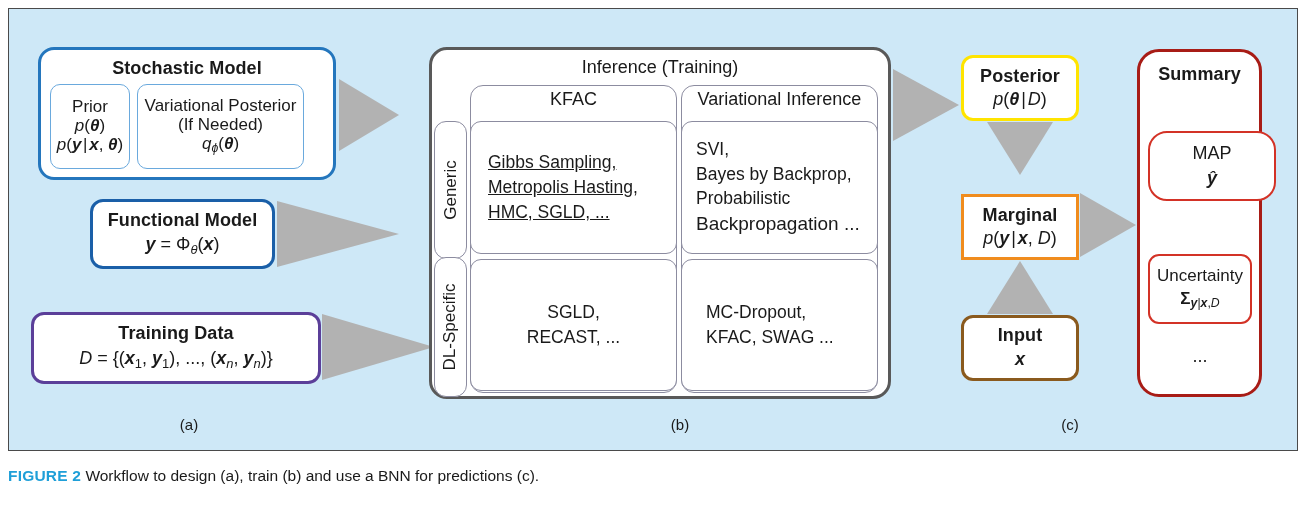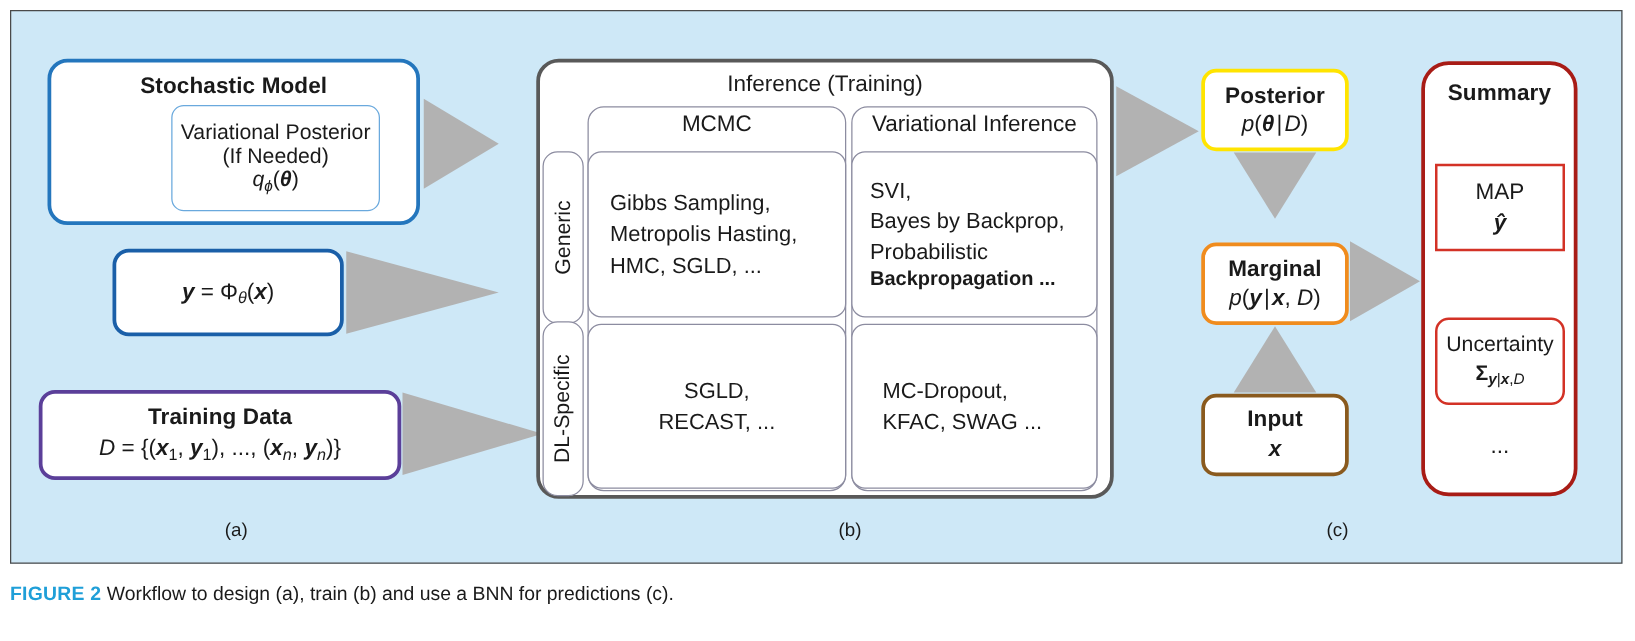--- a/index.html
+++ b/index.html
@@ -72,32 +72,42 @@
 <body>
 
 <div id="root">
 
   <div class="figure-panel">
 
     <div class="box" style="left:29px;top:38px;width:298px;height:133px;border:3px solid #2476bd;border-radius:16px;justify-content:flex-start;padding-top:8px;">
       <div class="ttl" style="font-size:18px;margin-bottom:6px;">Stochastic Model</div>
     </div>
 
+    <div class="box" style="left:41px;top:75px;width:80px;height:85px;border:1.8px solid #6aa9dd;border-radius:10px;">
+      <div class="ln" style="font-size:17px;line-height:1.05;">Prior</div>
+      <div class="ln" style="font-size:17px;line-height:1.15;">
+        <span class="mi">p</span>(<span class="mbi">θ</span>)
+      </div>
+      <div class="ln" style="font-size:17px;line-height:1.15;">
+        <span class="mi">p</span>(<span class="mbi">y</span><span class="bar">|</span><span class="mbi">x</span>, <span class="mbi">θ</span>)
+      </div>
+    </div>
 
     <div class="box" style="left:128px;top:75px;width:167px;height:85px;border:1.8px solid #6aa9dd;border-radius:10px;">
       <div class="ln" style="font-size:17px;line-height:1.12;">Variational Posterior</div>
       <div class="ln" style="font-size:17px;line-height:1.12;">(If Needed)</div>
       <div class="ln" style="font-size:17px;line-height:1.2;">
         <span class="mi">q</span><span class="sub">ϕ</span>(<span class="mbi">θ</span>)
       </div>
     </div>
 
     <div class="tri-right" style="position:absolute;left:330px;top:70px;border-top-width:36px;border-bottom-width:36px;border-left-width:60px;"></div>
 
     <div class="box" style="left:81px;top:190px;width:185px;height:70px;border:3px solid #1a5fa8;border-radius:13px;">
+      <div class="ttl" style="font-size:18px;line-height:1.25;">Functional Model</div>
       <div class="ln" style="font-size:18px;line-height:1.5;">
         <span class="mbi">y</span> = Φ<span class="sub">θ</span>(<span class="mbi">x</span>)
       </div>
     </div>
 
     <div class="tri-right" style="position:absolute;left:268px;top:192px;border-top-width:33px;border-bottom-width:33px;border-left-width:122px;"></div>
 
     <div class="box" style="left:22px;top:303px;width:290px;height:72px;border:3px solid #5b3f99;border-radius:13px;">
       <div class="ttl" style="font-size:18px;line-height:1.3;">Training Data</div>
       <div class="ln" style="font-size:18px;line-height:1.45;">
@@ -105,44 +115,44 @@
       </div>
     </div>
 
     <div class="tri-right" style="position:absolute;left:313px;top:305px;border-top-width:33px;border-bottom-width:33px;border-left-width:112px;"></div>
 
     <div class="box hollow" style="left:420px;top:38px;width:462px;height:352px;border:3px solid #595959;border-radius:18px;background:#ffffff;justify-content:flex-start;padding-top:7px;">
       <div style="font-size:18px;">Inference (Training)</div>
     </div>
 
     <div class="box hollow" style="left:461px;top:76px;width:207px;height:308px;border:1.6px solid #8c8ca0;border-radius:13px;justify-content:flex-start;padding-top:3px;">
-      <div style="font-size:18px;">MCMC</div>
+      <div style="font-size:18px;">KFAC</div>
     </div>
     <div class="box hollow" style="left:672px;top:76px;width:197px;height:308px;border:1.6px solid #8c8ca0;border-radius:13px;justify-content:flex-start;padding-top:3px;">
       <div style="font-size:18px;">Variational Inference</div>
     </div>
 
     <div class="vlabel" style="left:425px;top:112px;width:33px;height:138px;">
       <span>Generic</span>
     </div>
     <div class="vlabel" style="left:425px;top:248px;width:33px;height:140px;">
       <span>DL-Specific</span>
     </div>
 
-    <div class="box" style="left:461px;top:112px;width:207px;height:133px;border:1.6px solid #8c8ca0;border-radius:11px;align-items:flex-start;padding-left:17px;">
+    <div class="box" style="left:461px;top:112px;width:207px;height:133px;border:1.6px solid #8c8ca0;border-radius:11px;align-items:flex-start;padding-left:17px;text-decoration:underline;">
       <div class="ln" style="font-size:17.5px;line-height:1.42;">Gibbs Sampling,</div>
       <div class="ln" style="font-size:17.5px;line-height:1.42;">Metropolis Hasting,</div>
       <div class="ln" style="font-size:17.5px;line-height:1.42;">HMC, SGLD, ...</div>
     </div>
 
     <div class="box" style="left:672px;top:112px;width:197px;height:133px;border:1.6px solid #8c8ca0;border-radius:11px;align-items:flex-start;padding-left:14px;">
       <div class="ln" style="font-size:17.5px;line-height:1.4;">SVI,</div>
       <div class="ln" style="font-size:17.5px;line-height:1.4;">Bayes by Backprop,</div>
       <div class="ln" style="font-size:17.5px;line-height:1.4;">Probabilistic</div>
-      <div class="ln" style="font-size:16px;line-height:1.4;font-weight:bold;">Backpropagation ...</div>
+      <div class="ln" style="font-size:19px;line-height:1.4;">Backpropagation ...</div>
     </div>
 
     <div class="box" style="left:461px;top:250px;width:207px;height:132px;border:1.6px solid #8c8ca0;border-radius:11px;">
       <div class="ln" style="font-size:17.5px;line-height:1.42;">SGLD,</div>
       <div class="ln" style="font-size:17.5px;line-height:1.42;">RECAST, ...</div>
     </div>
 
     <div class="box" style="left:672px;top:250px;width:197px;height:132px;border:1.6px solid #8c8ca0;border-radius:11px;align-items:flex-start;padding-left:24px;">
       <div class="ln" style="font-size:17.5px;line-height:1.42;">MC-Dropout,</div>
       <div class="ln" style="font-size:17.5px;line-height:1.42;">KFAC, SWAG ...</div>
@@ -152,21 +162,21 @@
 
     <div class="box" style="left:952px;top:46px;width:118px;height:66px;border:3px solid #ffe400;border-radius:12px;">
       <div class="ttl" style="font-size:18px;line-height:1.25;">Posterior</div>
       <div class="ln" style="font-size:18px;line-height:1.35;">
         <span class="mi">p</span>(<span class="mbi">θ</span><span class="bar">|</span><span class="mi">D</span>)
       </div>
     </div>
 
     <div class="tri-down" style="position:absolute;left:978px;top:113px;border-left-width:33px;border-right-width:33px;border-top-width:53px;"></div>
 
-    <div class="box" style="left:952px;top:185px;width:118px;height:66px;border:3px solid #f08c1e;border-radius:12px;">
+    <div class="box" style="left:952px;top:185px;width:118px;height:66px;border:3px solid #f08c1e;border-radius:0;">
       <div class="ttl" style="font-size:18px;line-height:1.25;">Marginal</div>
       <div class="ln" style="font-size:18px;line-height:1.35;">
         <span class="mi">p</span>(<span class="mbi">y</span><span class="bar">|</span><span class="mbi">x</span>, <span class="mi">D</span>)
       </div>
     </div>
 
     <div class="tri-up" style="position:absolute;left:978px;top:252px;border-left-width:33px;border-right-width:33px;border-bottom-width:53px;"></div>
 
     <div class="box" style="left:952px;top:306px;width:118px;height:66px;border:3px solid #8a5a1e;border-radius:12px;">
       <div class="ttl" style="font-size:18px;line-height:1.3;">Input</div>
@@ -174,21 +184,21 @@
         <span class="mbi">x</span>
       </div>
     </div>
 
     <div class="tri-right" style="position:absolute;left:1071px;top:184px;border-top-width:32px;border-bottom-width:32px;border-left-width:56px;"></div>
 
     <div class="box" style="left:1128px;top:40px;width:125px;height:348px;border:3px solid #a81c16;border-radius:22px;justify-content:flex-start;padding-top:12px;">
       <div class="ttl" style="font-size:18px;">Summary</div>
     </div>
 
-    <div class="box" style="left:1139px;top:122px;width:104px;height:70px;border:2.2px solid #d33226;border-radius:0;">
+    <div class="box" style="left:1139px;top:122px;width:128px;height:70px;border:2.2px solid #d33226;border-radius:19px;">
       <div class="ln" style="font-size:18px;line-height:1.3;">MAP</div>
       <div class="ln" style="font-size:18px;line-height:1.35;">
         <span class="mbi">ŷ</span>
       </div>
     </div>
 
     <div class="box" style="left:1139px;top:245px;width:104px;height:70px;border:2.2px solid #d33226;border-radius:11px;text-align:center;">
       <div class="ln" style="font-size:17px;line-height:1.3;">Uncertainty</div>
       <div class="ln" style="font-size:17px;line-height:1.45;">
         <b>Σ</b><span class="sub" style="font-weight:bold;">y</span><span class="sub" style="font-style:normal;">|</span><span class="sub" style="font-weight:bold;">x</span><span class="sub" style="font-style:normal;">,</span><span class="sub">D</span>

